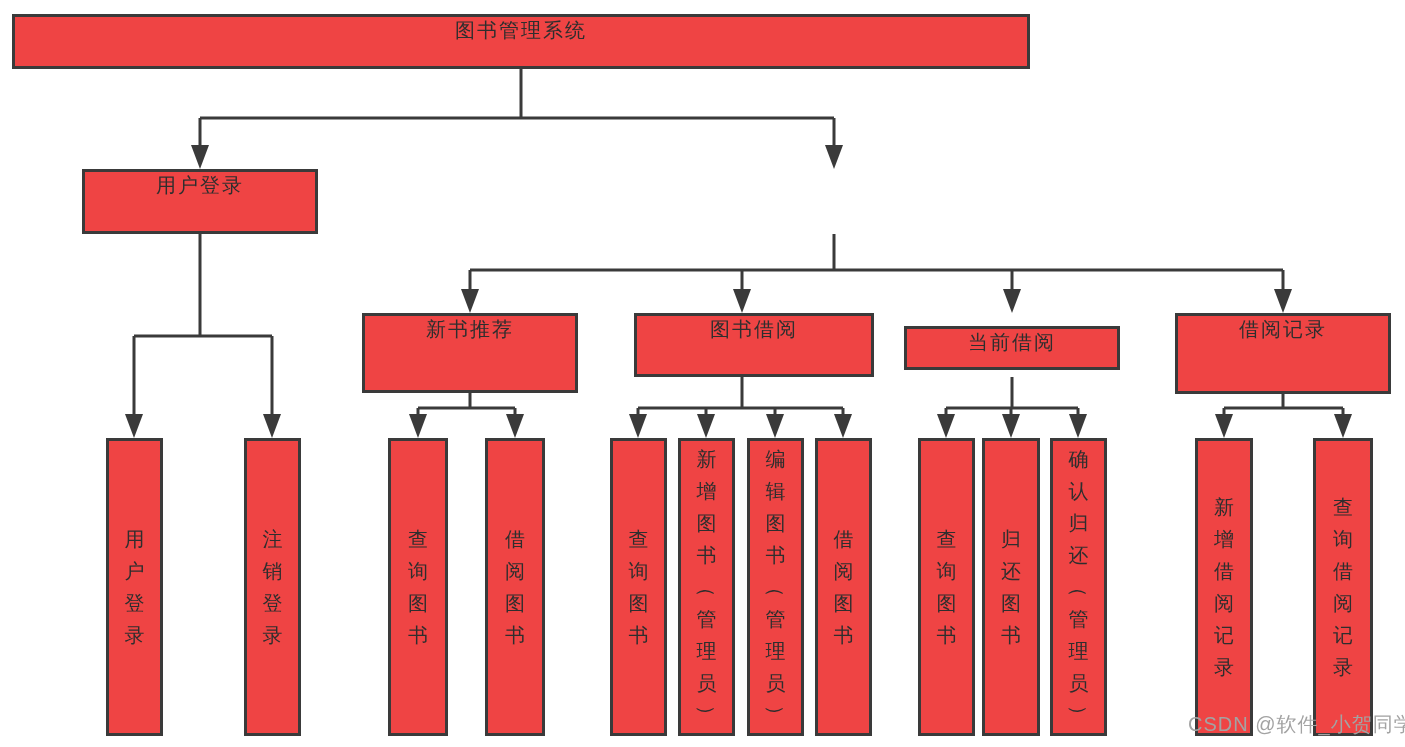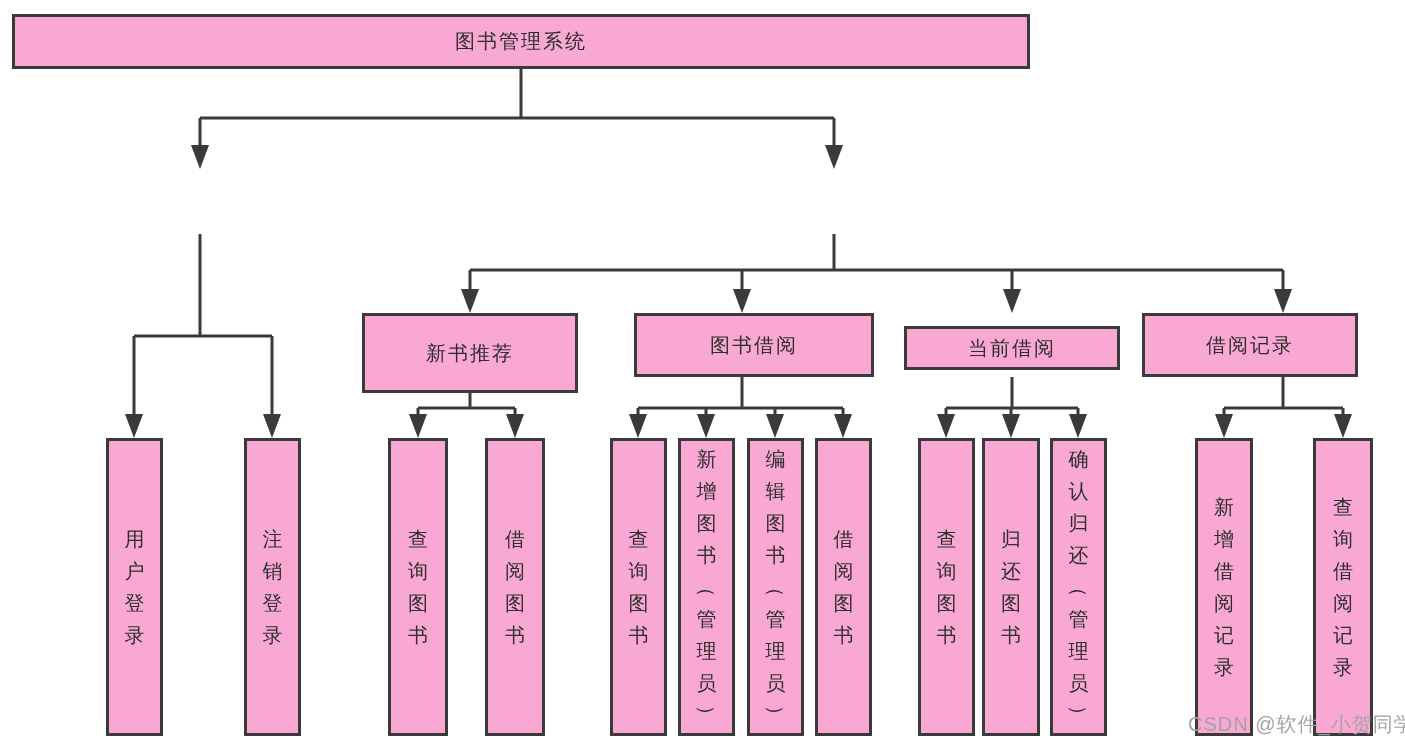--- a/index.html
+++ b/index.html
@@ -14,23 +14,22 @@
     position:relative;
     width:1405px;height:747px;
     background:var(--bg);
     overflow:hidden;
   }
   #connectors{position:absolute;left:0;top:0;width:1405px;height:747px;}
   .node{
     position:absolute;
     box-sizing:border-box;
     border:3px solid var(--line);
-    background:#f9a8d4;
+    background:#ef4444;
     display:flex;
-    align-items:center;
     justify-content:center;
   }
   .hlabel{
     color:var(--text);
     font-size:20px;
     letter-spacing:2px;
     white-space:nowrap;
   }
   .vtext{
     width:100%;height:100%;
@@ -94,31 +93,34 @@
       <polygon points="1069,414 1087,414 1078,438"></polygon>
       <polygon points="1215,414 1233,414 1224,438"></polygon>
       <polygon points="1334,414 1352,414 1343,438"></polygon>
     </g>
   </svg>
 
   <div class="node" style="left:12px;top:14px;width:1018px;height:55px">
     <span class="hlabel">图书管理系统</span>
   </div>
 
+  <div class="node" style="left:82px;top:169px;width:236px;height:65px">
+    <span class="hlabel">用户登录</span>
+  </div>
 
   <div class="node" style="left:362px;top:313px;width:216px;height:80px">
     <span class="hlabel">新书推荐</span>
   </div>
   <div class="node" style="left:634px;top:313px;width:240px;height:64px">
     <span class="hlabel">图书借阅</span>
   </div>
   <div class="node" style="left:904px;top:326px;width:216px;height:44px">
     <span class="hlabel">当前借阅</span>
   </div>
-  <div class="node" style="left:1142px;top:313px;width:216px;height:64px">
+  <div class="node" style="left:1175px;top:313px;width:216px;height:81px">
     <span class="hlabel">借阅记录</span>
   </div>
 
   <div class="node" style="left:106px;top:438px;width:57px;height:298px">
     <div class="vtext">
         <span>用</span>
         <span>户</span>
         <span>登</span>
         <span>录</span>
       </div>

